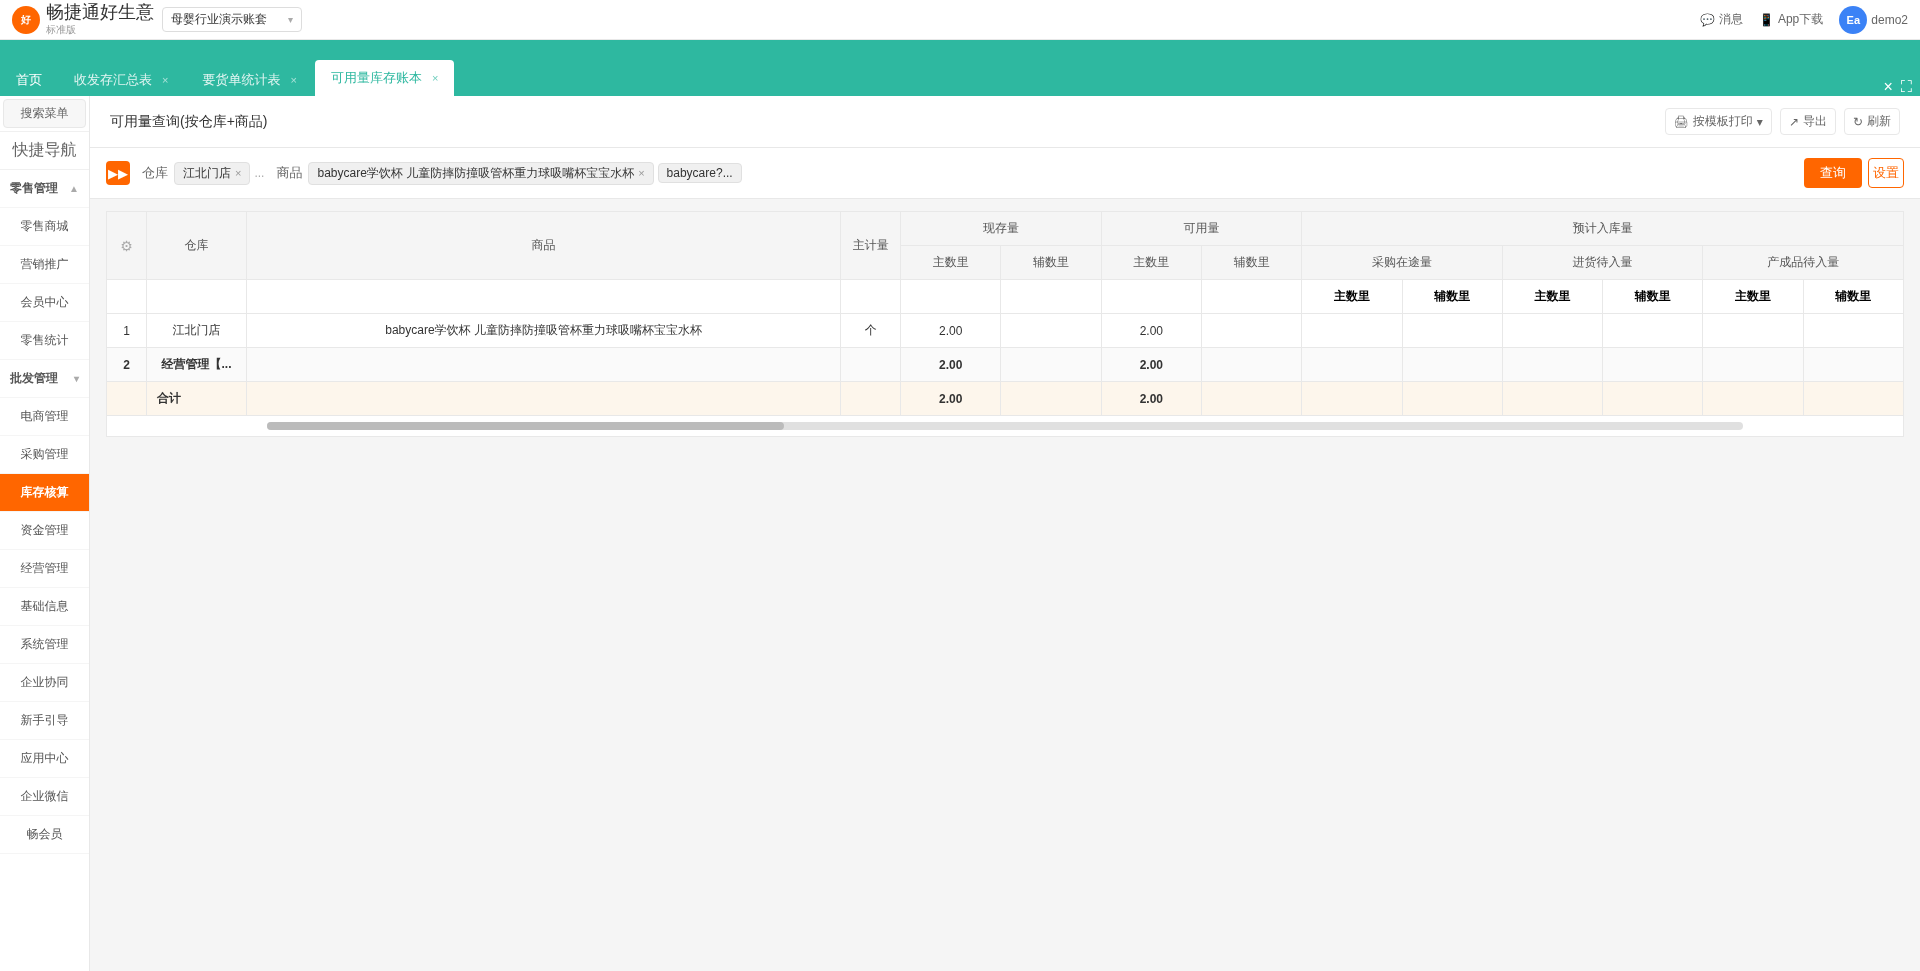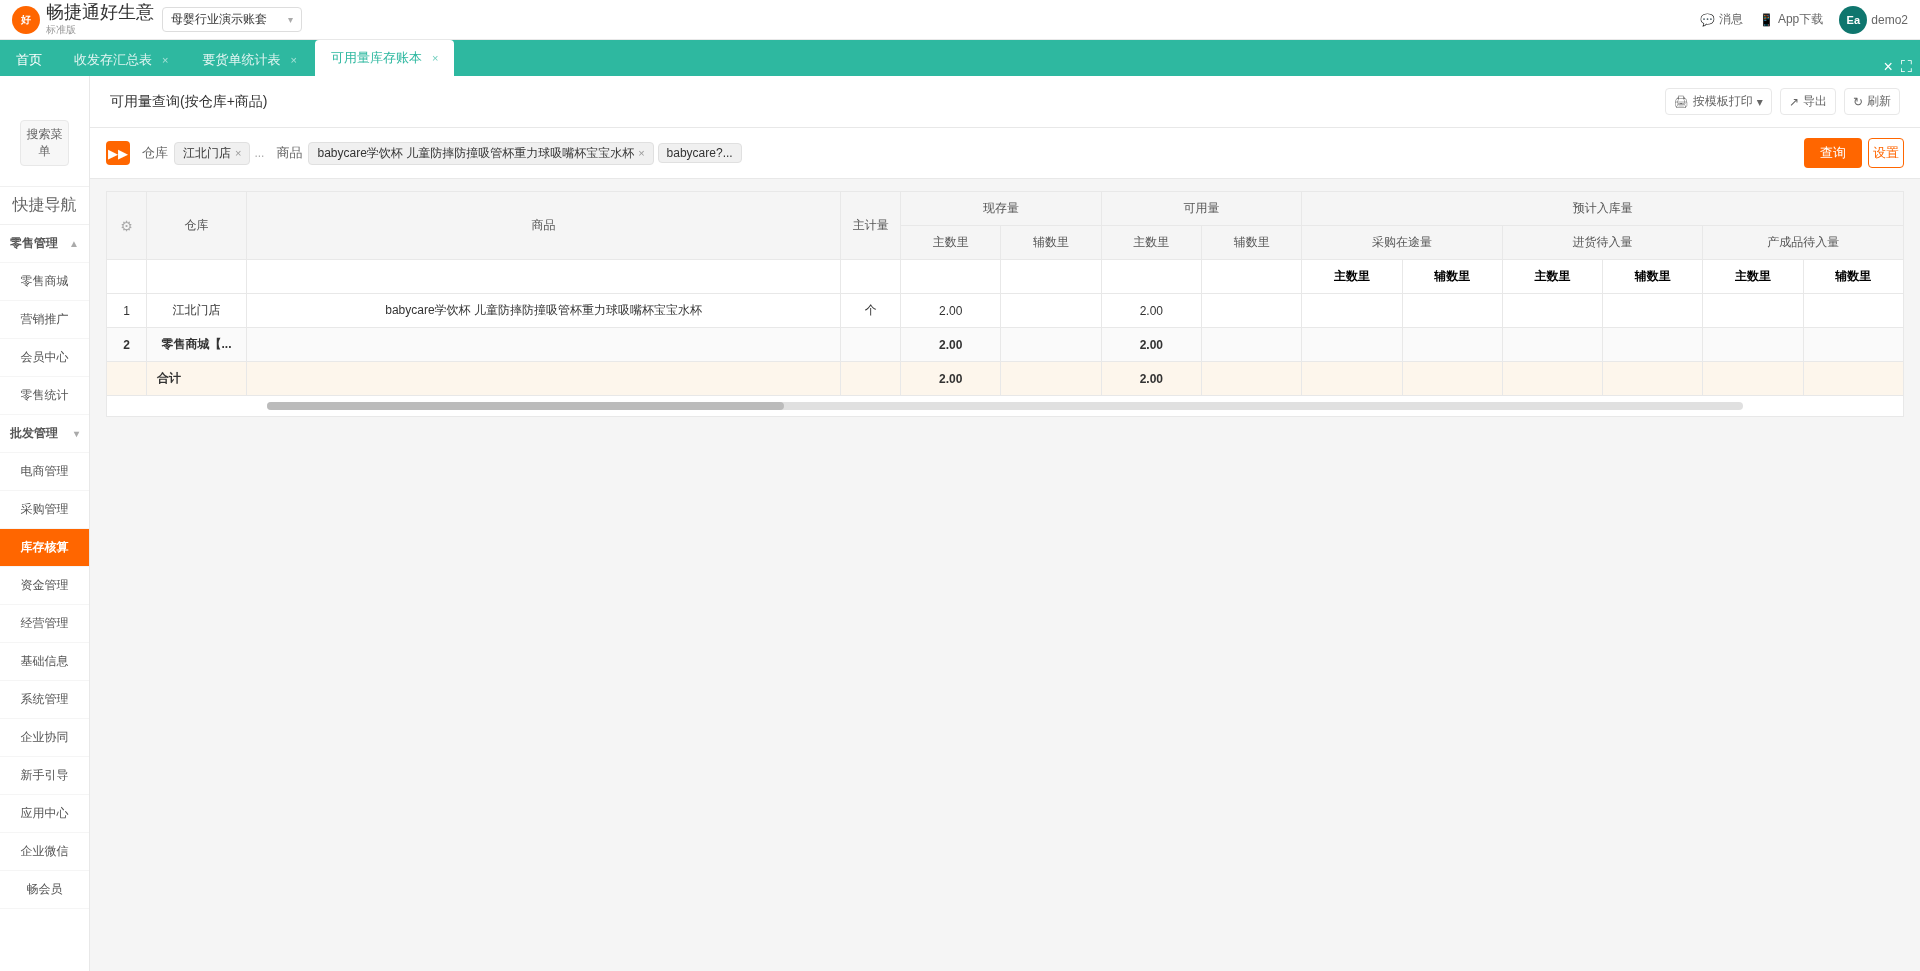--- a/index.html
+++ b/index.html
@@ -17,25 +17,25 @@
       flex-shrink: 0;
     }
     .top-bar-left { display: flex; align-items: center; gap: 8px; }
     .logo-area { display: flex; align-items: center; gap: 6px; }
     .logo-icon { width: 28px; height: 28px; background: #ff6600; border-radius: 50%; display: flex; align-items: center; justify-content: center; color: white; font-size: 10px; font-weight: bold; }
     .logo-text { font-size: 18px; color: #333; line-height: 1.2; }
     .logo-sub { font-size: 10px; color: #999; }
     .industry-selector { display: flex; align-items: center; gap: 4px; background: #fff; border: 1px solid #ddd; border-radius: 4px; padding: 3px 8px; cursor: pointer; font-size: 12px; color: #333; min-width: 140px; justify-content: space-between; }
     .top-bar-right { display: flex; align-items: center; gap: 16px; }
     .top-action { display: flex; align-items: center; gap: 4px; color: #666; font-size: 12px; cursor: pointer; }
-    .user-avatar { width: 28px; height: 28px; background: #0f766e; border-radius: 50%; display: flex; align-items: center; justify-content: center; color: white; font-size: 11px; font-weight: bold; }
+    .user-avatar { width: 28px; height: 28px; background: #3b82f6; border-radius: 50%; display: flex; align-items: center; justify-content: center; color: white; font-size: 11px; font-weight: bold; }
 
     
     .tab-bar {
-      height: 36px;
+      height: 56px;
       background: #2eb8a0;
       display: flex;
       align-items: flex-end;
       padding: 0 0 0 0;
       flex-shrink: 0;
     }
     .tab-item {
       height: 32px;
       padding: 0 16px;
       display: flex;
@@ -65,21 +65,21 @@
     
     .sidebar {
       width: 90px;
       background: #fff;
       border-right: 1px solid #e8e8e8;
       display: flex;
       flex-direction: column;
       overflow-y: auto;
       flex-shrink: 0;
     }
-    .sidebar-search { padding: 20px; border-bottom: 1px solid #f0f0f0; margin-top: 24px; }
+    .sidebar-search { padding: 3px; border-bottom: 1px solid #f0f0f0; }
     .sidebar-search-btn { width: 100%; padding: 5px 4px; background: #f7f7f7; border: 1px solid #e8e8e8; border-radius: 4px; color: #666; font-size: 12px; cursor: pointer; text-align: center; }
     .sidebar-nav-btn { padding: 8px; text-align: center; font-size: 16px; color: #666; cursor: pointer; border-bottom: 1px solid #f0f0f0; }
     .sidebar-item {
       display: flex;
       flex-direction: column;
       align-items: center;
       padding: 10px 4px;
       cursor: pointer;
       color: #555;
       font-size: 12px;
@@ -367,21 +367,21 @@
             <td></td>
             <td></td>
             <td></td>
             <td></td>
             <td></td>
             <td></td>
             <td></td>
           </tr>
           <tr style="font-weight:600; background:#fafafa;">
             <td>2</td>
-            <td class="col-warehouse">零售商城【...</td>
+            <td class="col-warehouse">经营管理【...</td>
             <td class="col-product"></td>
             <td></td>
             <td><strong>2.00</strong></td>
             <td></td>
             <td><strong>2.00</strong></td>
             <td></td>
             <td></td>
             <td></td>
             <td></td>
             <td></td>

